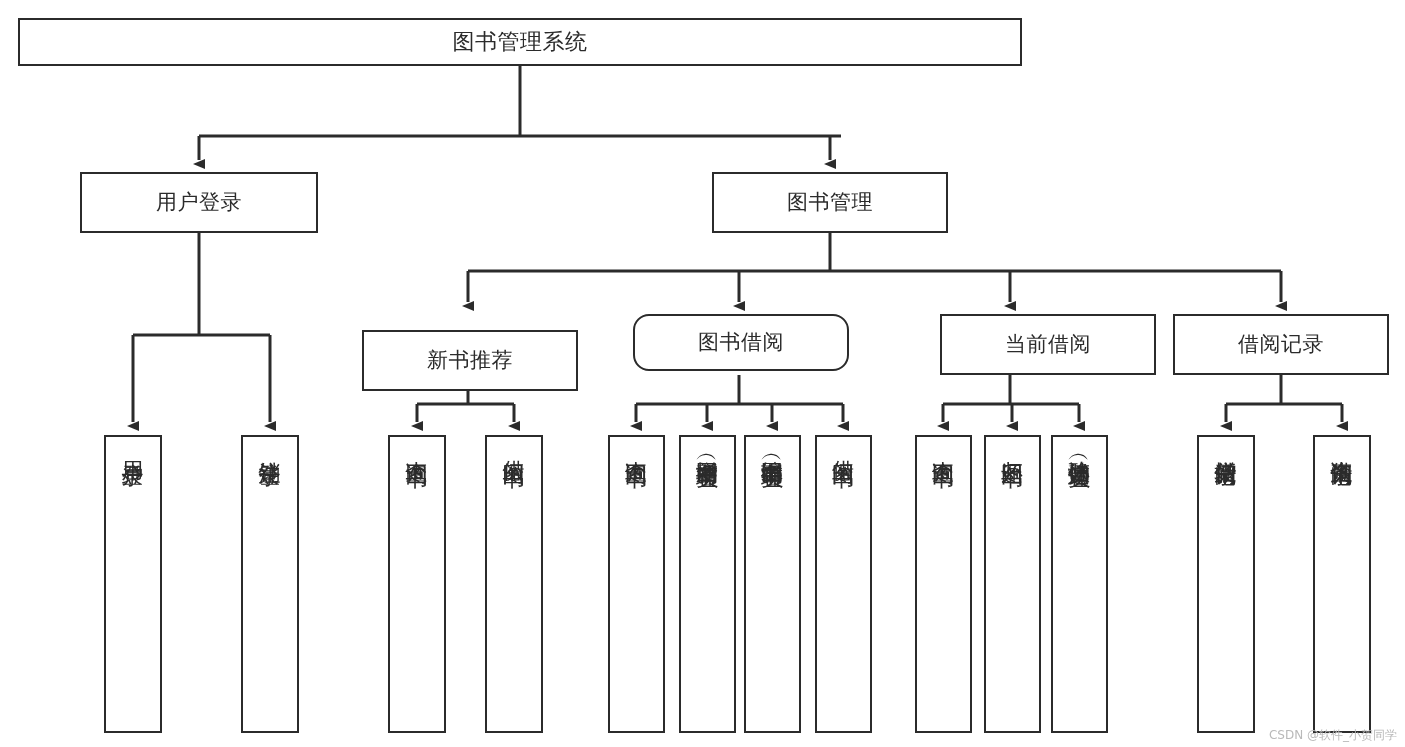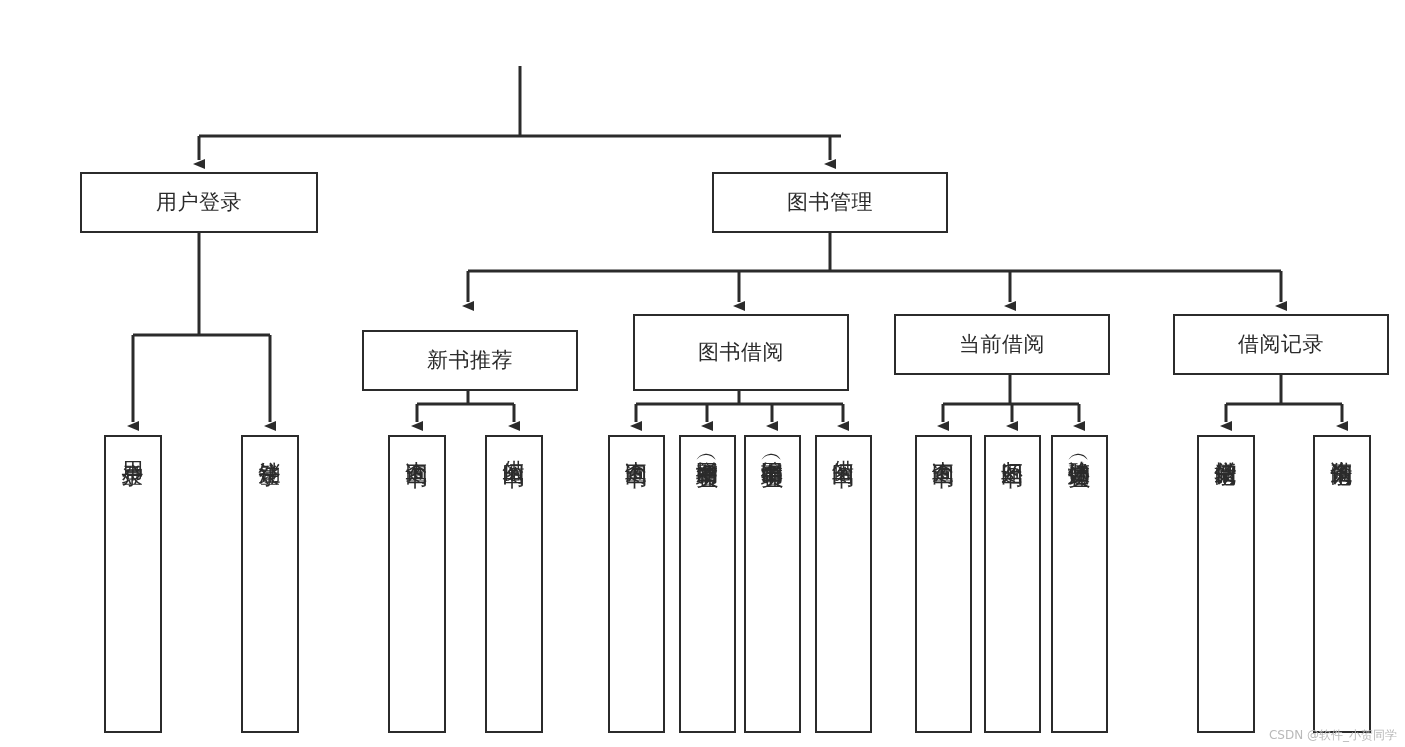--- a/index.html
+++ b/index.html
@@ -127,38 +127,41 @@
       <path d="M1012,404 L1012,422" marker-end="url(#arrow)"></path>
       <path d="M1079,404 L1079,422" marker-end="url(#arrow)"></path>
 
       <path d="M1281,375 L1281,404"></path>
       <path d="M1226,404 L1342,404"></path>
       <path d="M1226,404 L1226,422" marker-end="url(#arrow)"></path>
       <path d="M1342,404 L1342,422" marker-end="url(#arrow)"></path>
     </g>
   </svg>
 
+  <div class="node root horiz" style="left:18px; top:18px; width:1004px; height:48px;">
+    <span class="label">图书管理系统</span>
+  </div>
 
   <div class="node horiz" style="left:80px; top:172px; width:238px; height:61px;">
     <span class="label">用户登录</span>
   </div>
 
   <div class="node horiz" style="left:712px; top:172px; width:236px; height:61px;justify-content:center;">
     <span class="label">图书管理</span>
   </div>
 
   <div class="node horiz" style="left:362px; top:330px; width:216px; height:61px;">
     <span class="label">新书推荐</span>
   </div>
 
-  <div class="node horiz" style="left:633px; top:314px; width:216px; height:77px;">
+  <div class="node horiz" style="left:633px; top:314px; width:216px; height:57px;border-radius:16px;">
     <span class="label">图书借阅</span>
   </div>
 
-  <div class="node horiz" style="left:894px; top:314px; width:216px; height:61px;">
+  <div class="node horiz" style="left:940px; top:314px; width:216px; height:61px;">
     <span class="label">当前借阅</span>
   </div>
 
   <div class="node horiz" style="left:1173px; top:314px; width:216px; height:61px;">
     <span class="label">借阅记录</span>
   </div>
 
   <div class="node vert" style="left:104px; top:435px; width:58px; height:298px;">
     <span class="label">用户登录</span>
   </div>

